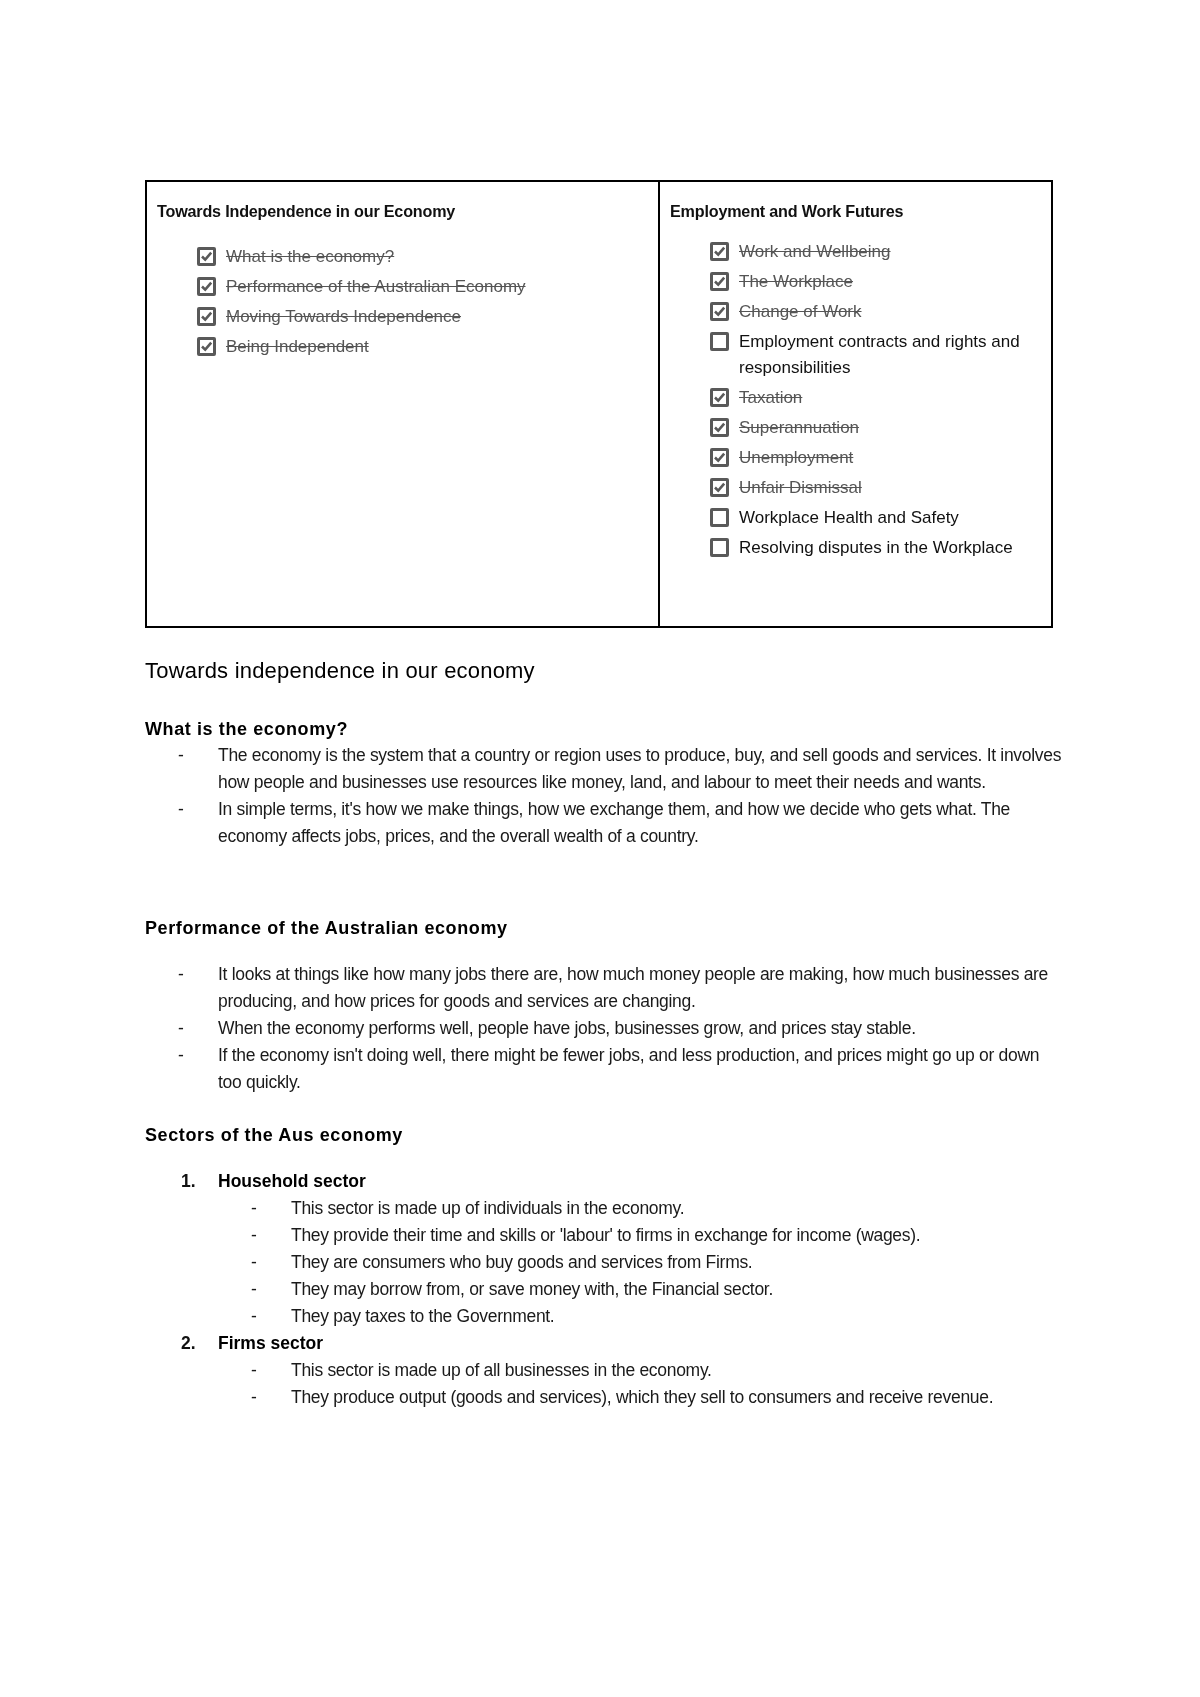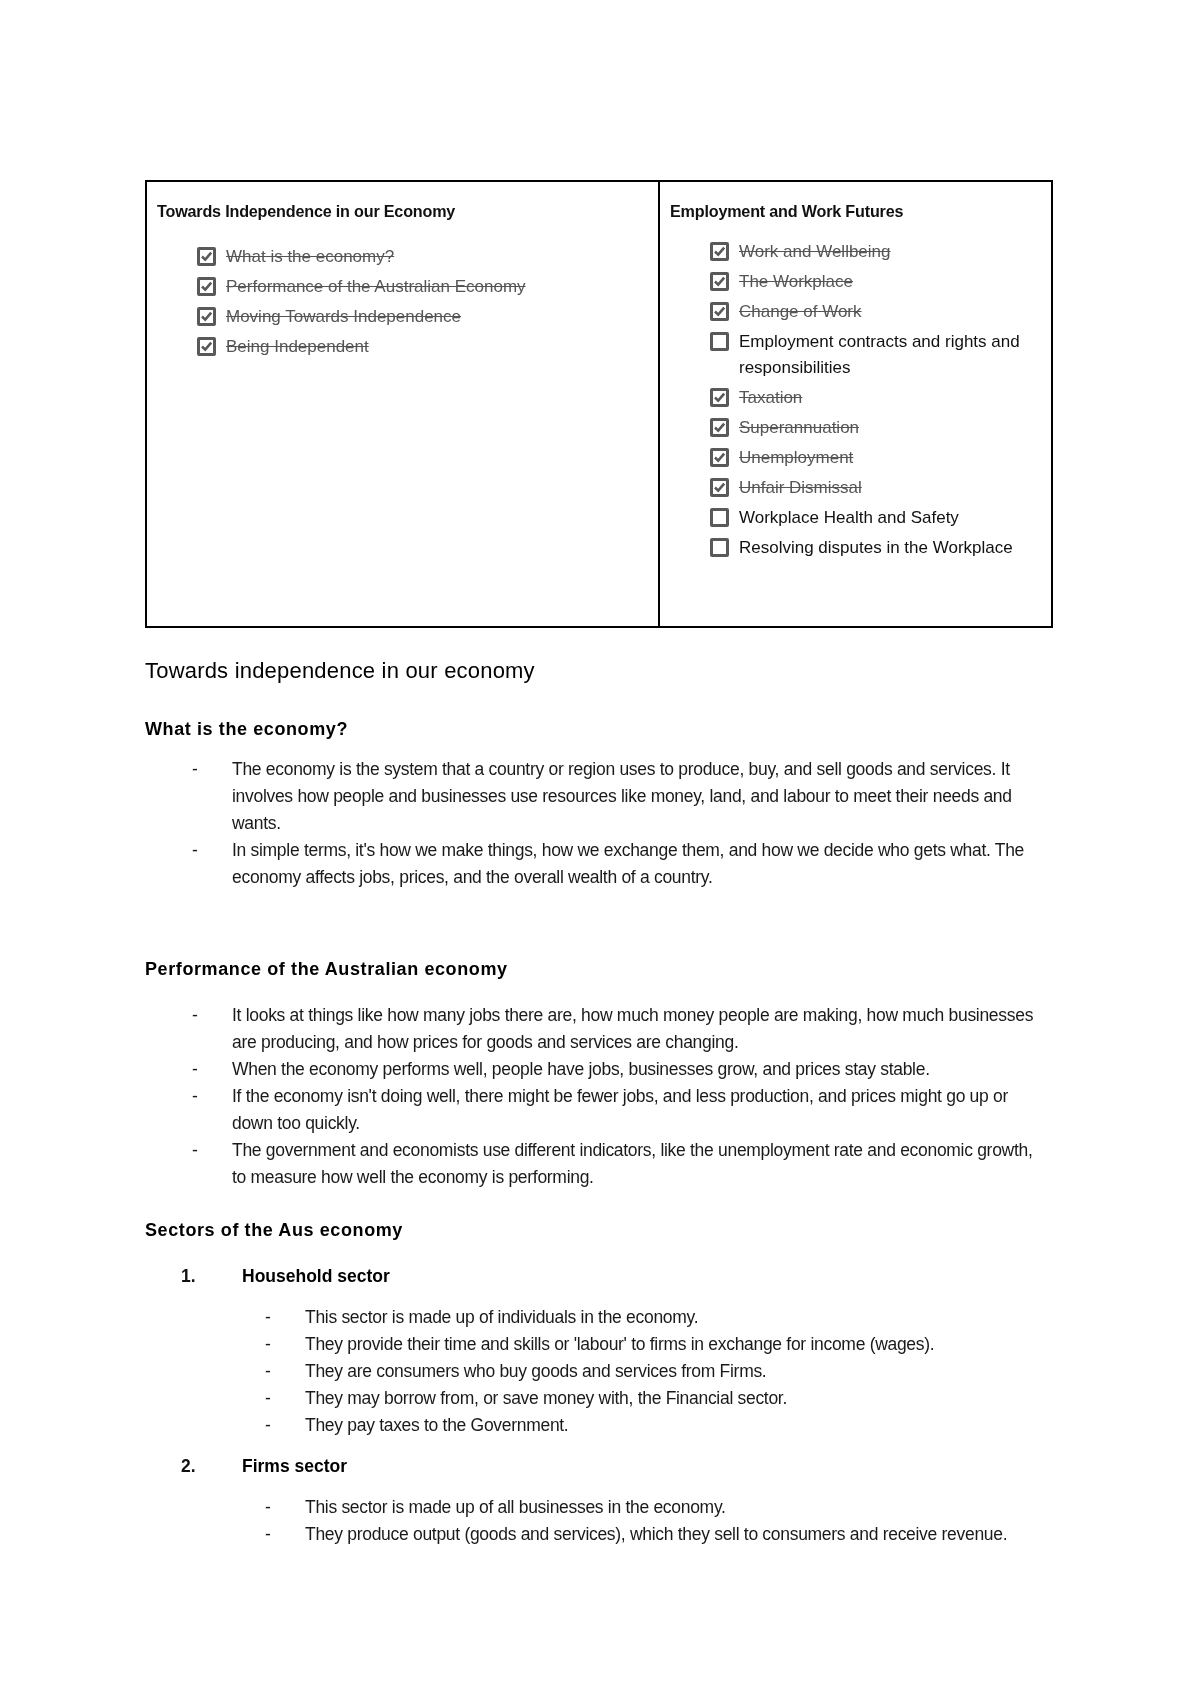--- a/index.html
+++ b/index.html
@@ -119,21 +119,21 @@
     .h2 {
       font-size: 18px;
       font-weight: bold;
       margin: 0;
       line-height: 26px;
       letter-spacing: 0.6px;
       color: #000;
     }
     .dash-list {
       list-style: none;
-      margin: 14px;
+      margin: 0;
       padding: 0 0 0 73px;
     }
     .dash-list li {
       position: relative;
       font-size: 17.5px;
       line-height: 27px;
       color: #1a1a1a;
       letter-spacing: -0.3px;
     }
     .dash-list li::before {
@@ -148,21 +148,20 @@
       padding: 0 0 0 73px;
     }
     .num-item {
       position: relative;
     }
     .num-head {
       font-size: 17.5px;
       font-weight: bold;
       line-height: 27px;
       color: #000;
-      margin-left: 24px;
     }
     .num-marker {
       position: absolute;
       left: -37px;
       top: 0;
       font-size: 17.5px;
       font-weight: bold;
       line-height: 27px;
     }
     .num-item .dash-list {
@@ -305,21 +304,20 @@
         <li>In simple terms, it's how we make things, how we exchange them, and how we decide who gets what. The economy affects jobs, prices, and the overall wealth of a country.</li>
       </ul>
     </section>
 
     <section class="sec-perf">
       <h2 class="h2">Performance of the Australian economy</h2>
       <ul class="dash-list">
         <li>It looks at things like how many jobs there are, how much money people are making, how much businesses are producing, and how prices for goods and services are changing.</li>
         <li>When the economy performs well, people have jobs, businesses grow, and prices stay stable.</li>
         <li>If the economy isn't doing well, there might be fewer jobs, and less production, and prices might go up or down too quickly.</li>
-        <li>The government and economists use different indicators, like the unemployment rate and economic growth, to measure how well the economy is performing.</li>
       </ul>
     </section>
 
     <section class="sec-sectors">
       <h2 class="h2">Sectors of the Aus economy</h2>
       <ol class="num-list">
         <li class="num-item">
           <span class="num-marker">1.</span>
           <div class="num-head">Household sector</div>
           <ul class="dash-list">

